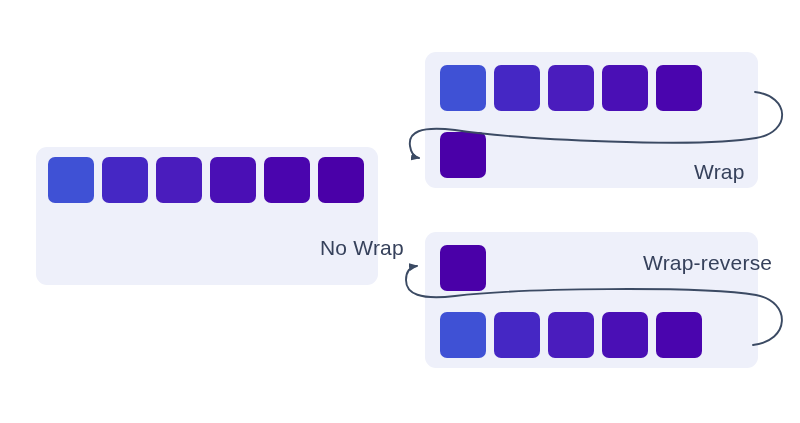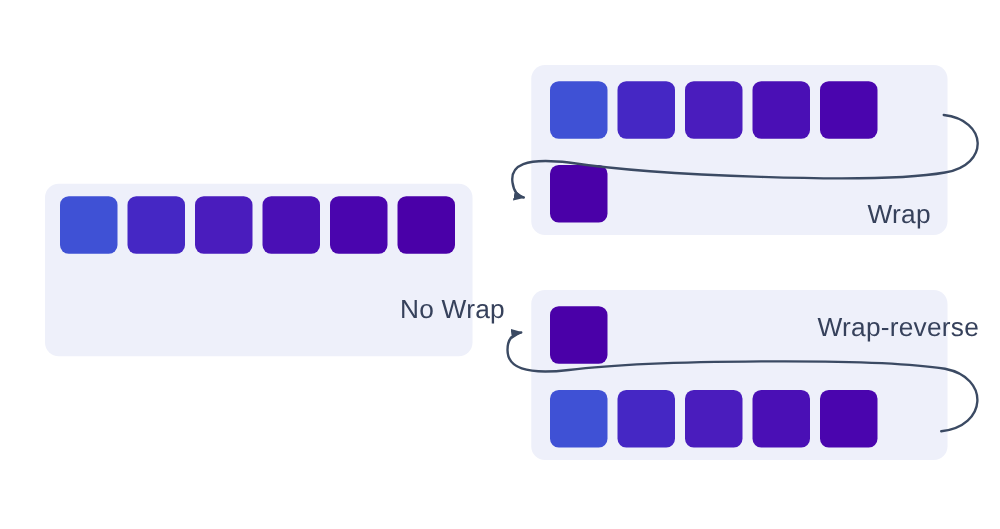--- a/index.html
+++ b/index.html
@@ -95,21 +95,20 @@
     left: 440px;
     top: 245px;
   }
   #wrapreverse-row-2 {
     left: 440px;
     top: 312px;
   }
   #wrapreverse-label {
     left: 643px;
     top: 251px;
-    margin-left: 11px;
   }
   
   #arrow-layer {
     position: absolute;
     left: 0;
     top: 0;
     width: 800px;
     height: 423px;
     pointer-events: none;
   }

